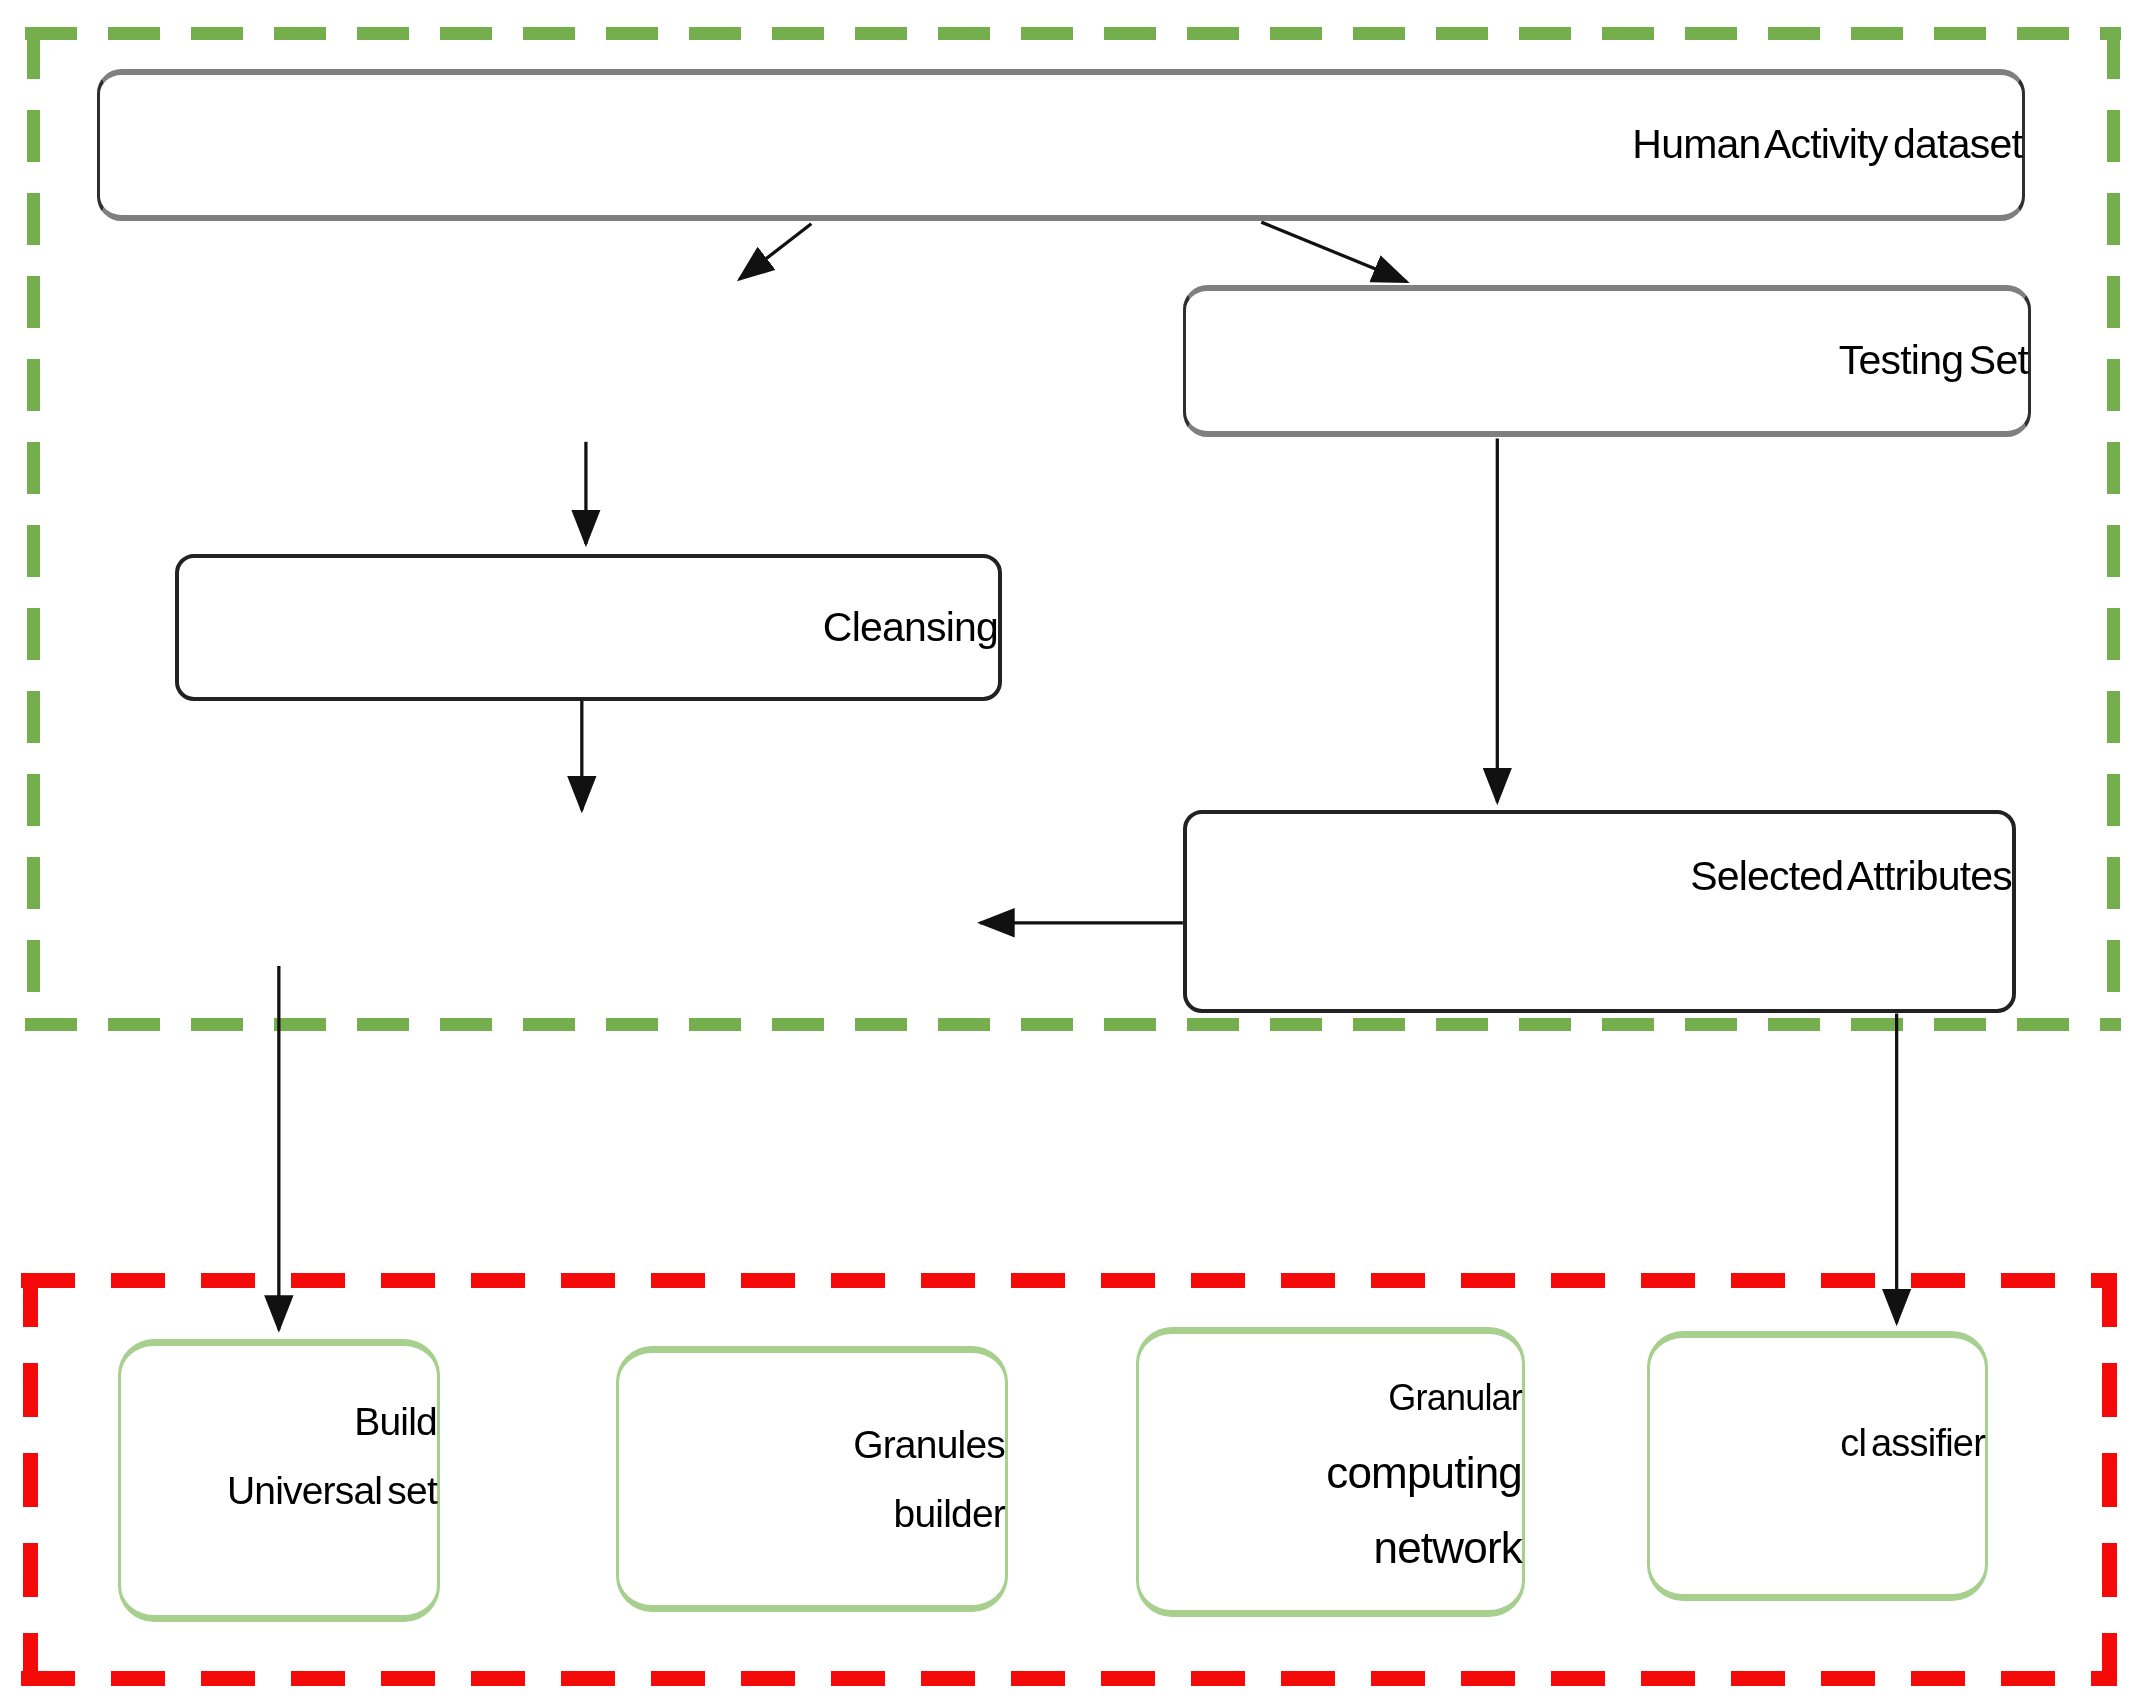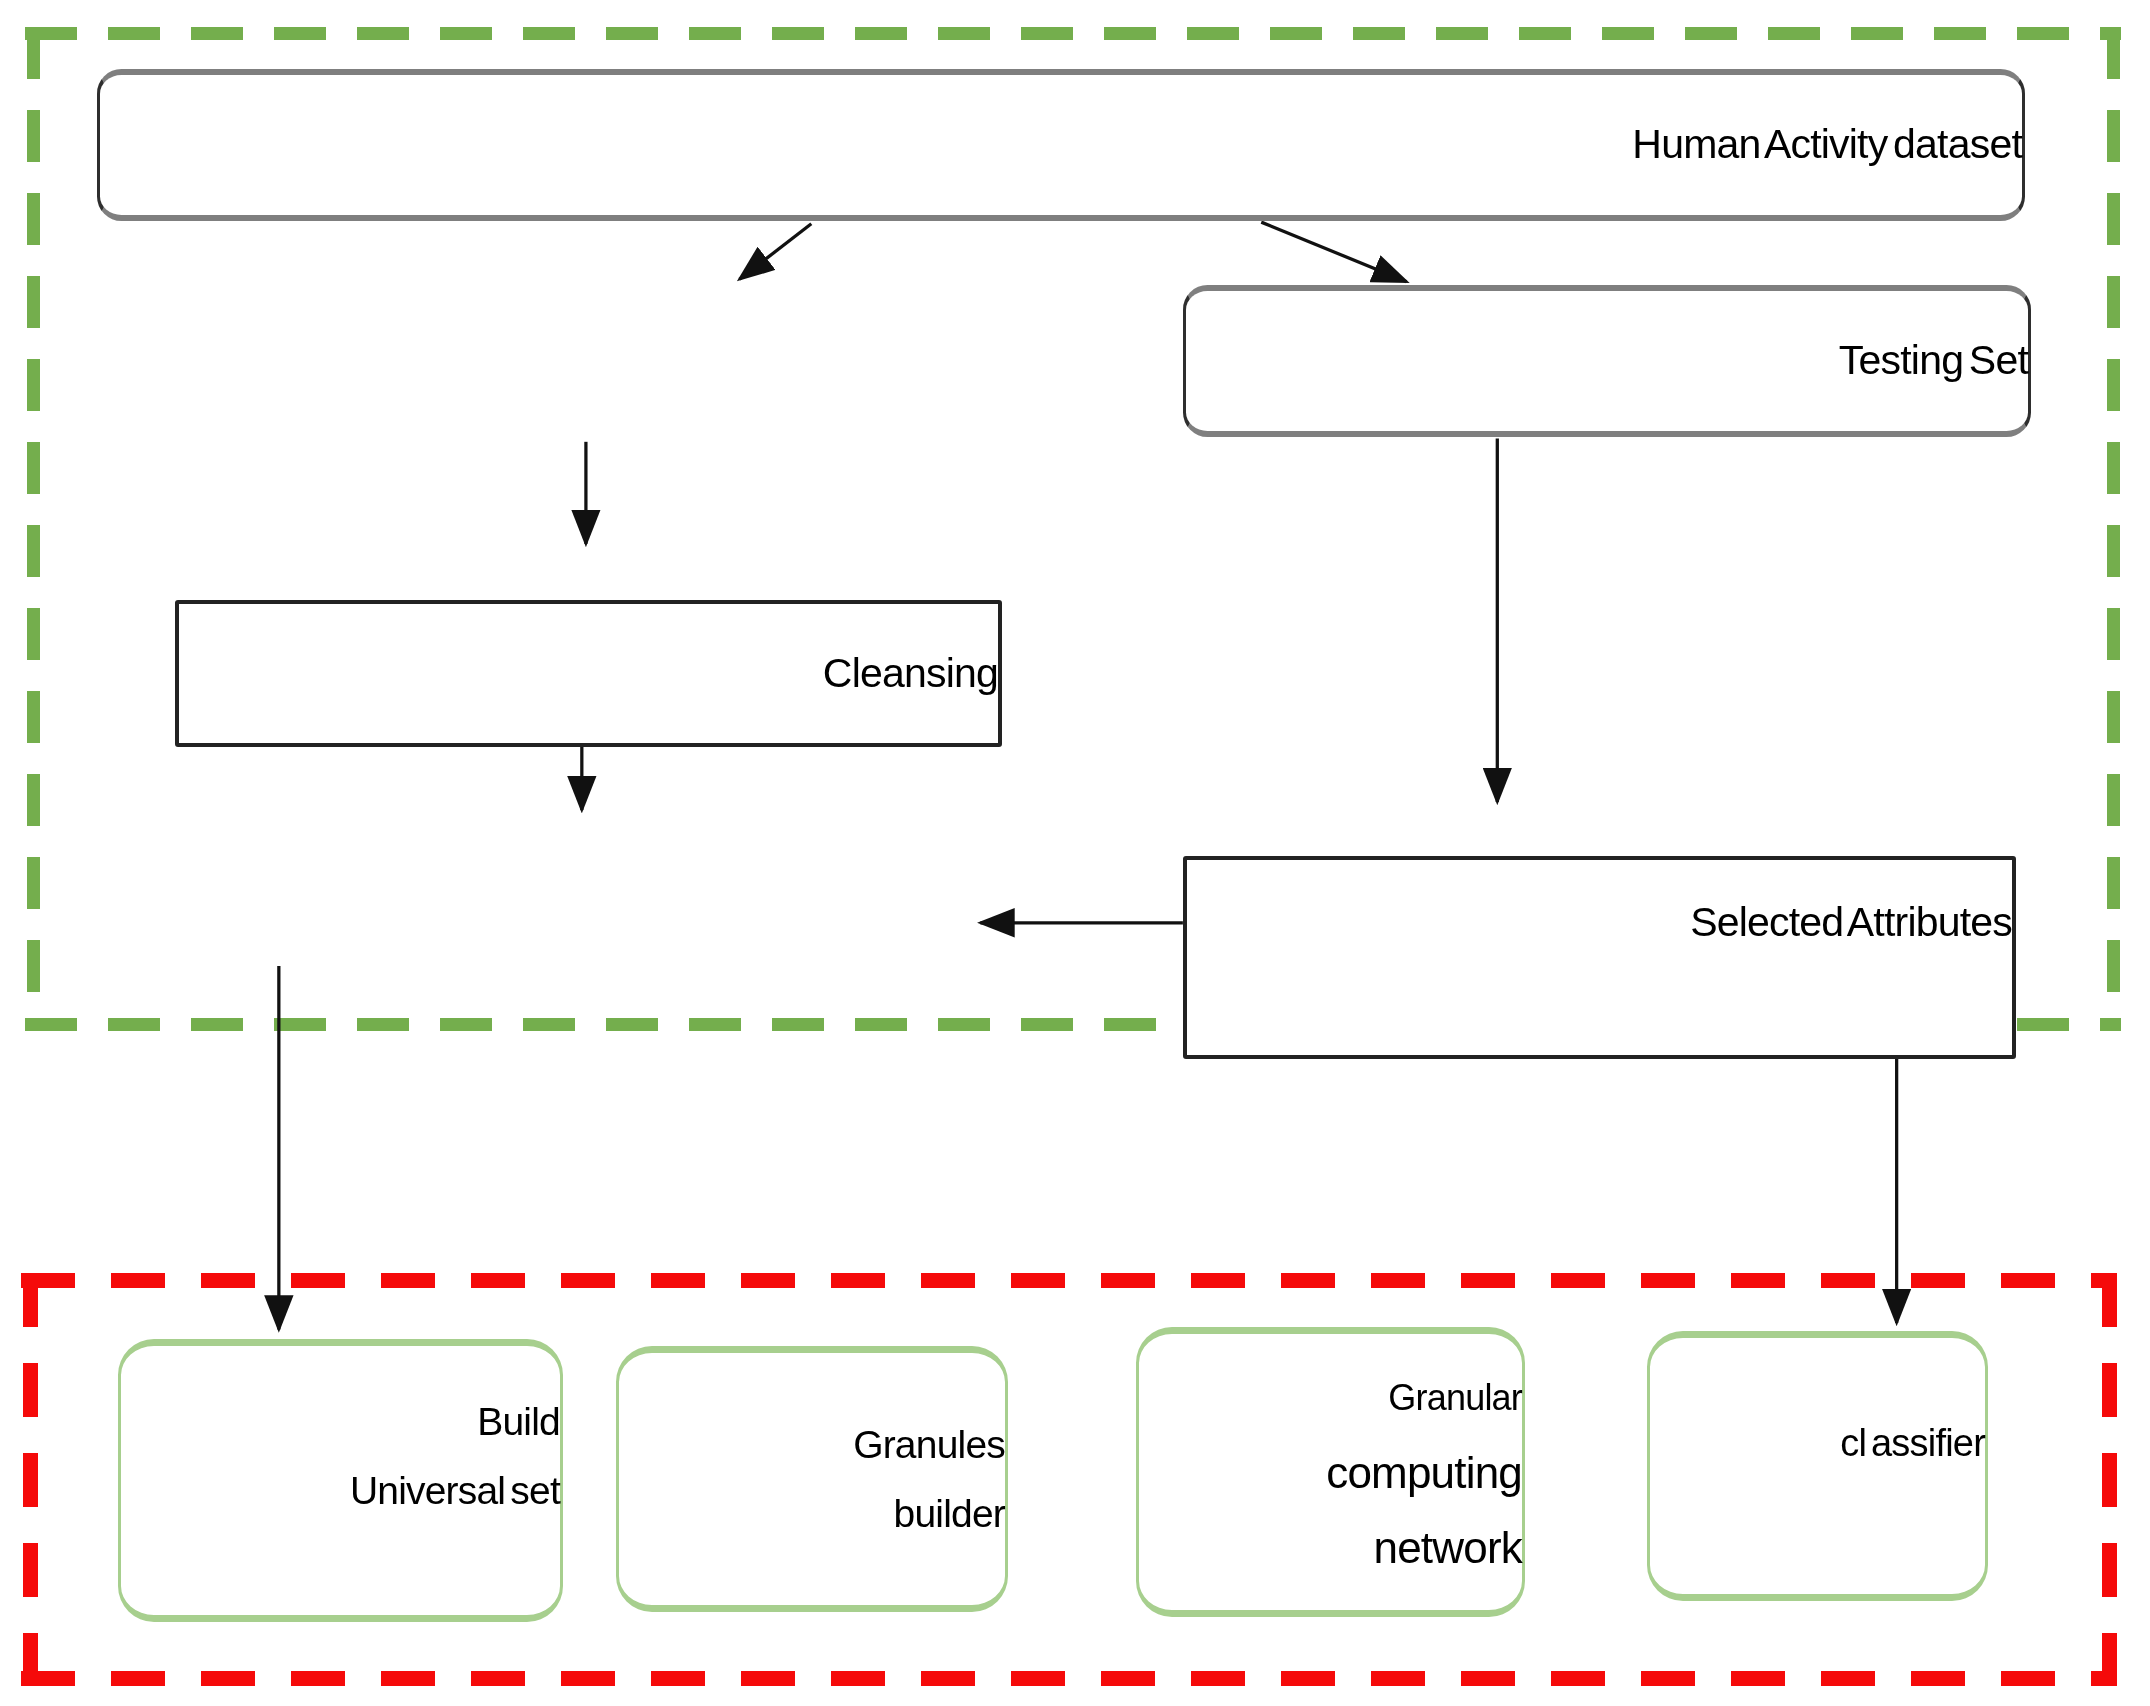--- a/index.html
+++ b/index.html
@@ -35,22 +35,21 @@
   }
   .node.gray{
     border-left:3.3px solid #2e2e2e;
     border-right:3.3px solid #2e2e2e;
     border-top:6.5px solid #7f7f7f;
     border-bottom:6.5px solid #7f7f7f;
     border-radius:24.5px;
   }
   .node.dark{
     border:4.1px solid #222222;
-    border-radius:3px;
-    margin-top:46px;
+    border-radius:19px;
   }
   .node.leaf{
     border-left:3.3px solid #a7cf8e;
     border-right:3.3px solid #a7cf8e;
     border-top:7.4px solid #a7cf8e;
     border-bottom:7.4px solid #a7cf8e;
     border-radius:36px;
     font-size:39px;
   }
   .leaf .line{display:block;line-height:69px;}
@@ -100,21 +99,21 @@
 
   <div class="node dark" style="left:175px;top:554px;width:827px;height:147px;">
     <span class="lbl">Cleansing</span>
   </div>
 
 
   <div class="node dark" style="left:1183px;top:810px;width:833px;height:203px;padding-bottom:69px;">
     <span class="lbl">Selected Attributes</span>
   </div>
 
-  <div class="node leaf" style="left:118px;top:1339px;width:445px;height:283px;padding-bottom:49px;">
+  <div class="node leaf" style="left:118px;top:1339px;width:322px;height:283px;padding-bottom:49px;">
     <span class="line">Build</span>
     <span class="line">Universal set</span>
   </div>
 
   <div class="node leaf" style="left:616px;top:1346px;width:392px;height:266px;">
     <span class="line">Granules</span>
     <span class="line">builder</span>
   </div>
 
   <div class="node leaf" style="left:1136px;top:1327px;width:389px;height:290px;padding-left:28px;">

